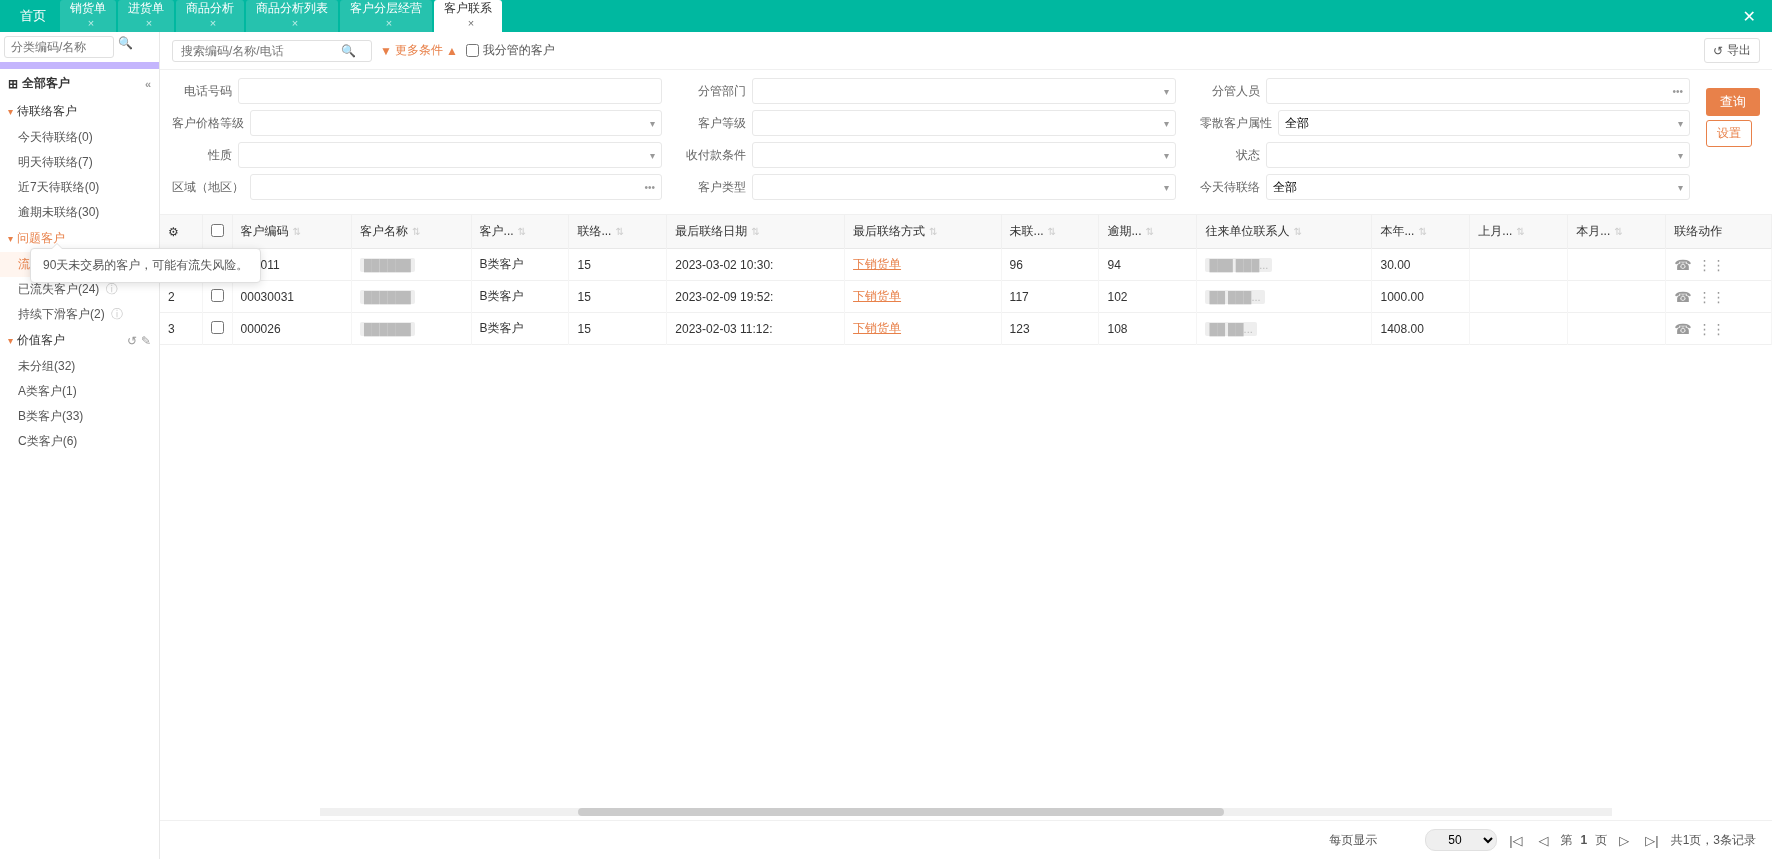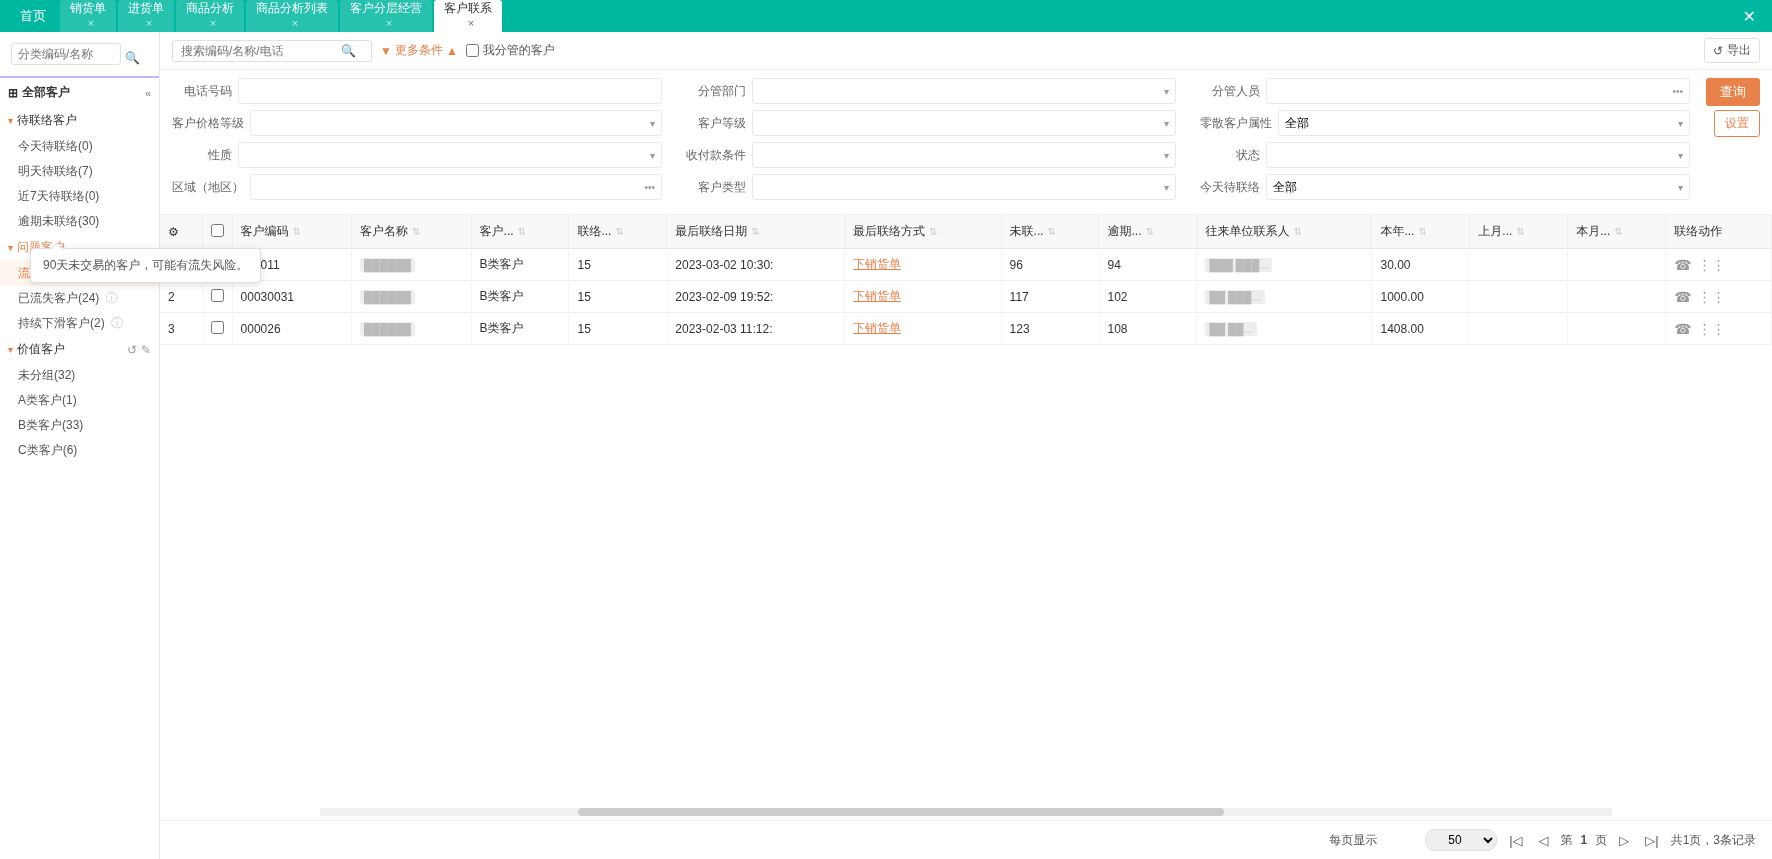--- a/index.html
+++ b/index.html
@@ -60,23 +60,23 @@
     
     .sidebar {
       width: 160px;
       background: #fff;
       border-right: 1px solid #e8e8e8;
       overflow-y: auto;
       flex-shrink: 0;
     }
     .sidebar-search {
       display: flex;
-      align-items: flex-end;
-      padding: 11px;
-      border-bottom: 2px solid #c4b5fd;
+      align-items: flex-start;
+      padding: 4px;
+      border-bottom: 7px solid #c4b5fd;
     }
     .sidebar-search input {
       border: 1px solid #e0e0e0;
       border-radius: 3px;
       padding: 3px 6px;
       width: 110px;
       outline: none;
       font-size: 12px;
     }
     .sidebar-search .search-icon {
@@ -248,22 +248,23 @@
       background: #fff;
       border-radius: 3px;
       padding: 4px 10px;
       cursor: pointer;
       font-size: 12px;
       margin-top: 4px;
     }
     .filter-actions {
       display: flex;
       flex-direction: column;
-      align-items: flex-end;
+      align-items: flex-start;
       margin-left: 8px;
+      margin-top: 10px;
     }
 
     
     .table-container {
       flex: 1;
       overflow: auto;
     }
     table {
       width: 100%;
       border-collapse: collapse;

